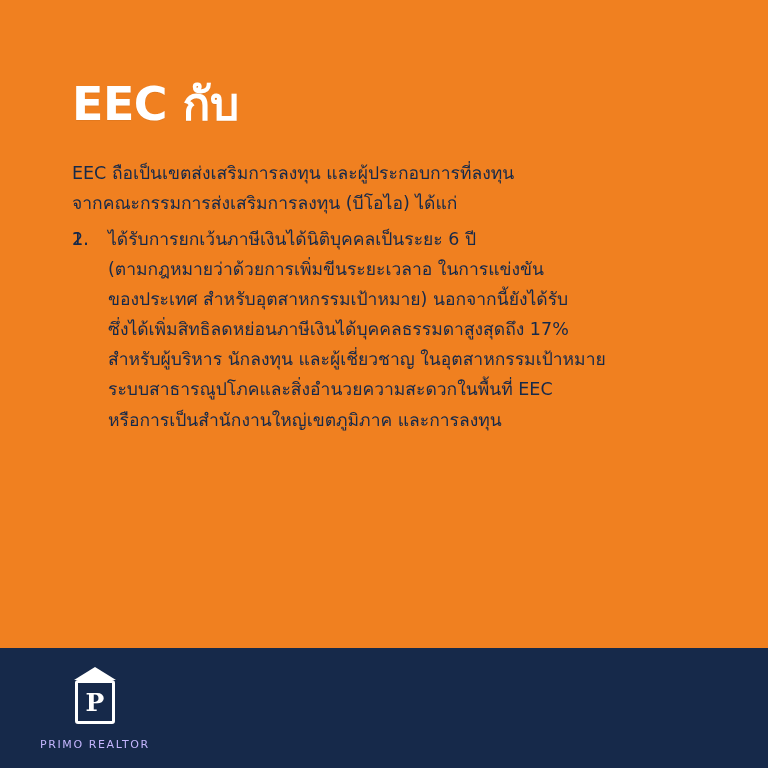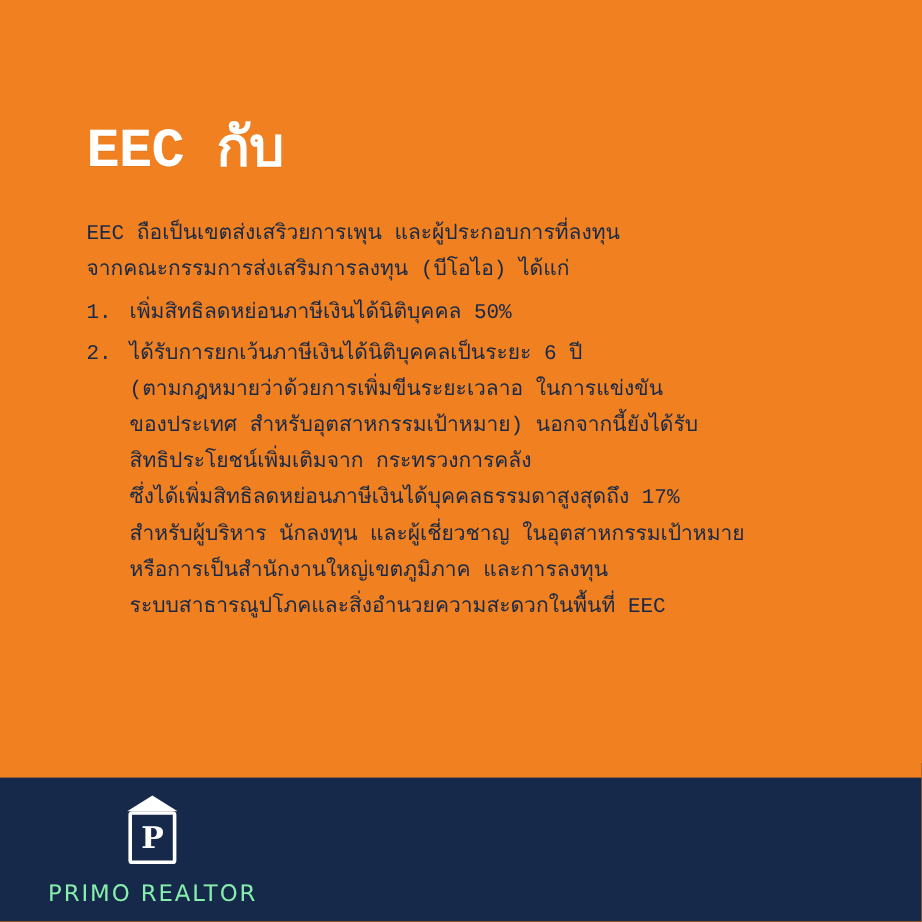--- a/index.html
+++ b/index.html
@@ -20,23 +20,22 @@
     background: #f08020;
     box-sizing: border-box;
     overflow: hidden;
   }
   .content {
     position: absolute;
     left: 0;
     top: 0;
     right: 0;
     bottom: 120px;
-    padding: 100px 64px 0 72px;
+    padding: 78px 64px 0 72px;
     box-sizing: border-box;
-    font-family: Liberation Mono, monospace;
   }
   .title {
     color: #ffffff;
     font-size: 46px;
     line-height: 1.17;
     font-weight: bold;
     letter-spacing: -0.5px;
     margin: 0 0 26px 0;
     text-shadow: 0 1px 0 rgba(0,0,0,0.05);
   }
@@ -126,62 +125,60 @@
   }
   .logo-letter {
     color: #ffffff;
     font-size: 25px;
     font-weight: bold;
     font-family: "DejaVu Serif", "Liberation Serif", serif;
     line-height: 1;
     margin-top: 1px;
   }
   .logo-text {
-    color: #86efac;
-    font-size: 19px;
+    color: #c4b5fd;
+    font-size: 11px;
     letter-spacing: 1.6px;
     margin-top: 11px;
     font-weight: normal;
   }
 </style>
 </head>
 <body>
 
 <div class="poster">
 
   <div class="content">
 
     <h1 class="title">
       <span class="line1">EEC กับ</span>
     </h1>
 
     <div class="body">
 
       <p class="para">
-        <span class="ln">EEC ถือเป็นเขตส่งเสริวยการเพุน และผู้ประกอบการที่ลงทุน</span>
+        <span class="ln">EEC ถือเป็นเขตส่งเสริมการลงทุน และผู้ประกอบการที่ลงทุน</span>
         <span class="ln">จากคณะกรรมการส่งเสริมการลงทุน (บีโอไอ) ได้แก่</span>
       </p>
 
       <ol class="list">
 
         <li>
           <span class="num">1.</span>
-          <span class="ln">เพิ่มสิทธิลดหย่อนภาษีเงินได้นิติบุคคล 50%</span>
         </li>
 
         <li>
           <span class="num">2.</span>
           <span class="ln">ได้รับการยกเว้นภาษีเงินได้นิติบุคคลเป็นระยะ 6 ปี</span>
           <span class="ln">(ตามกฎหมายว่าด้วยการเพิ่มขีนระยะเวลาอ ในการแข่งขัน</span>
           <span class="ln">ของประเทศ สำหรับอุตสาหกรรมเป้าหมาย) นอกจากนี้ยังได้รับ</span>
-          <span class="ln">สิทธิประโยชน์เพิ่มเติมจาก กระทรวงการคลัง</span>
           <span class="ln">ซึ่งได้เพิ่มสิทธิลดหย่อนภาษีเงินได้บุคคลธรรมดาสูงสุดถึง 17%</span>
           <span class="ln">สำหรับผู้บริหาร นักลงทุน และผู้เชี่ยวชาญ ในอุตสาหกรรมเป้าหมาย</span>
+          <span class="ln">ระบบสาธารณูปโภคและสิ่งอำนวยความสะดวกในพื้นที่ EEC</span>
           <span class="ln">หรือการเป็นสำนักงานใหญ่เขตภูมิภาค และการลงทุน</span>
-          <span class="ln">ระบบสาธารณูปโภคและสิ่งอำนวยความสะดวกในพื้นที่ EEC</span>
         </li>
 
       </ol>
     </div>
   </div>
 
   <div class="footer">
     <div class="logo-block">
       <div class="logo-mark">
         <span class="logo-roof"></span>

